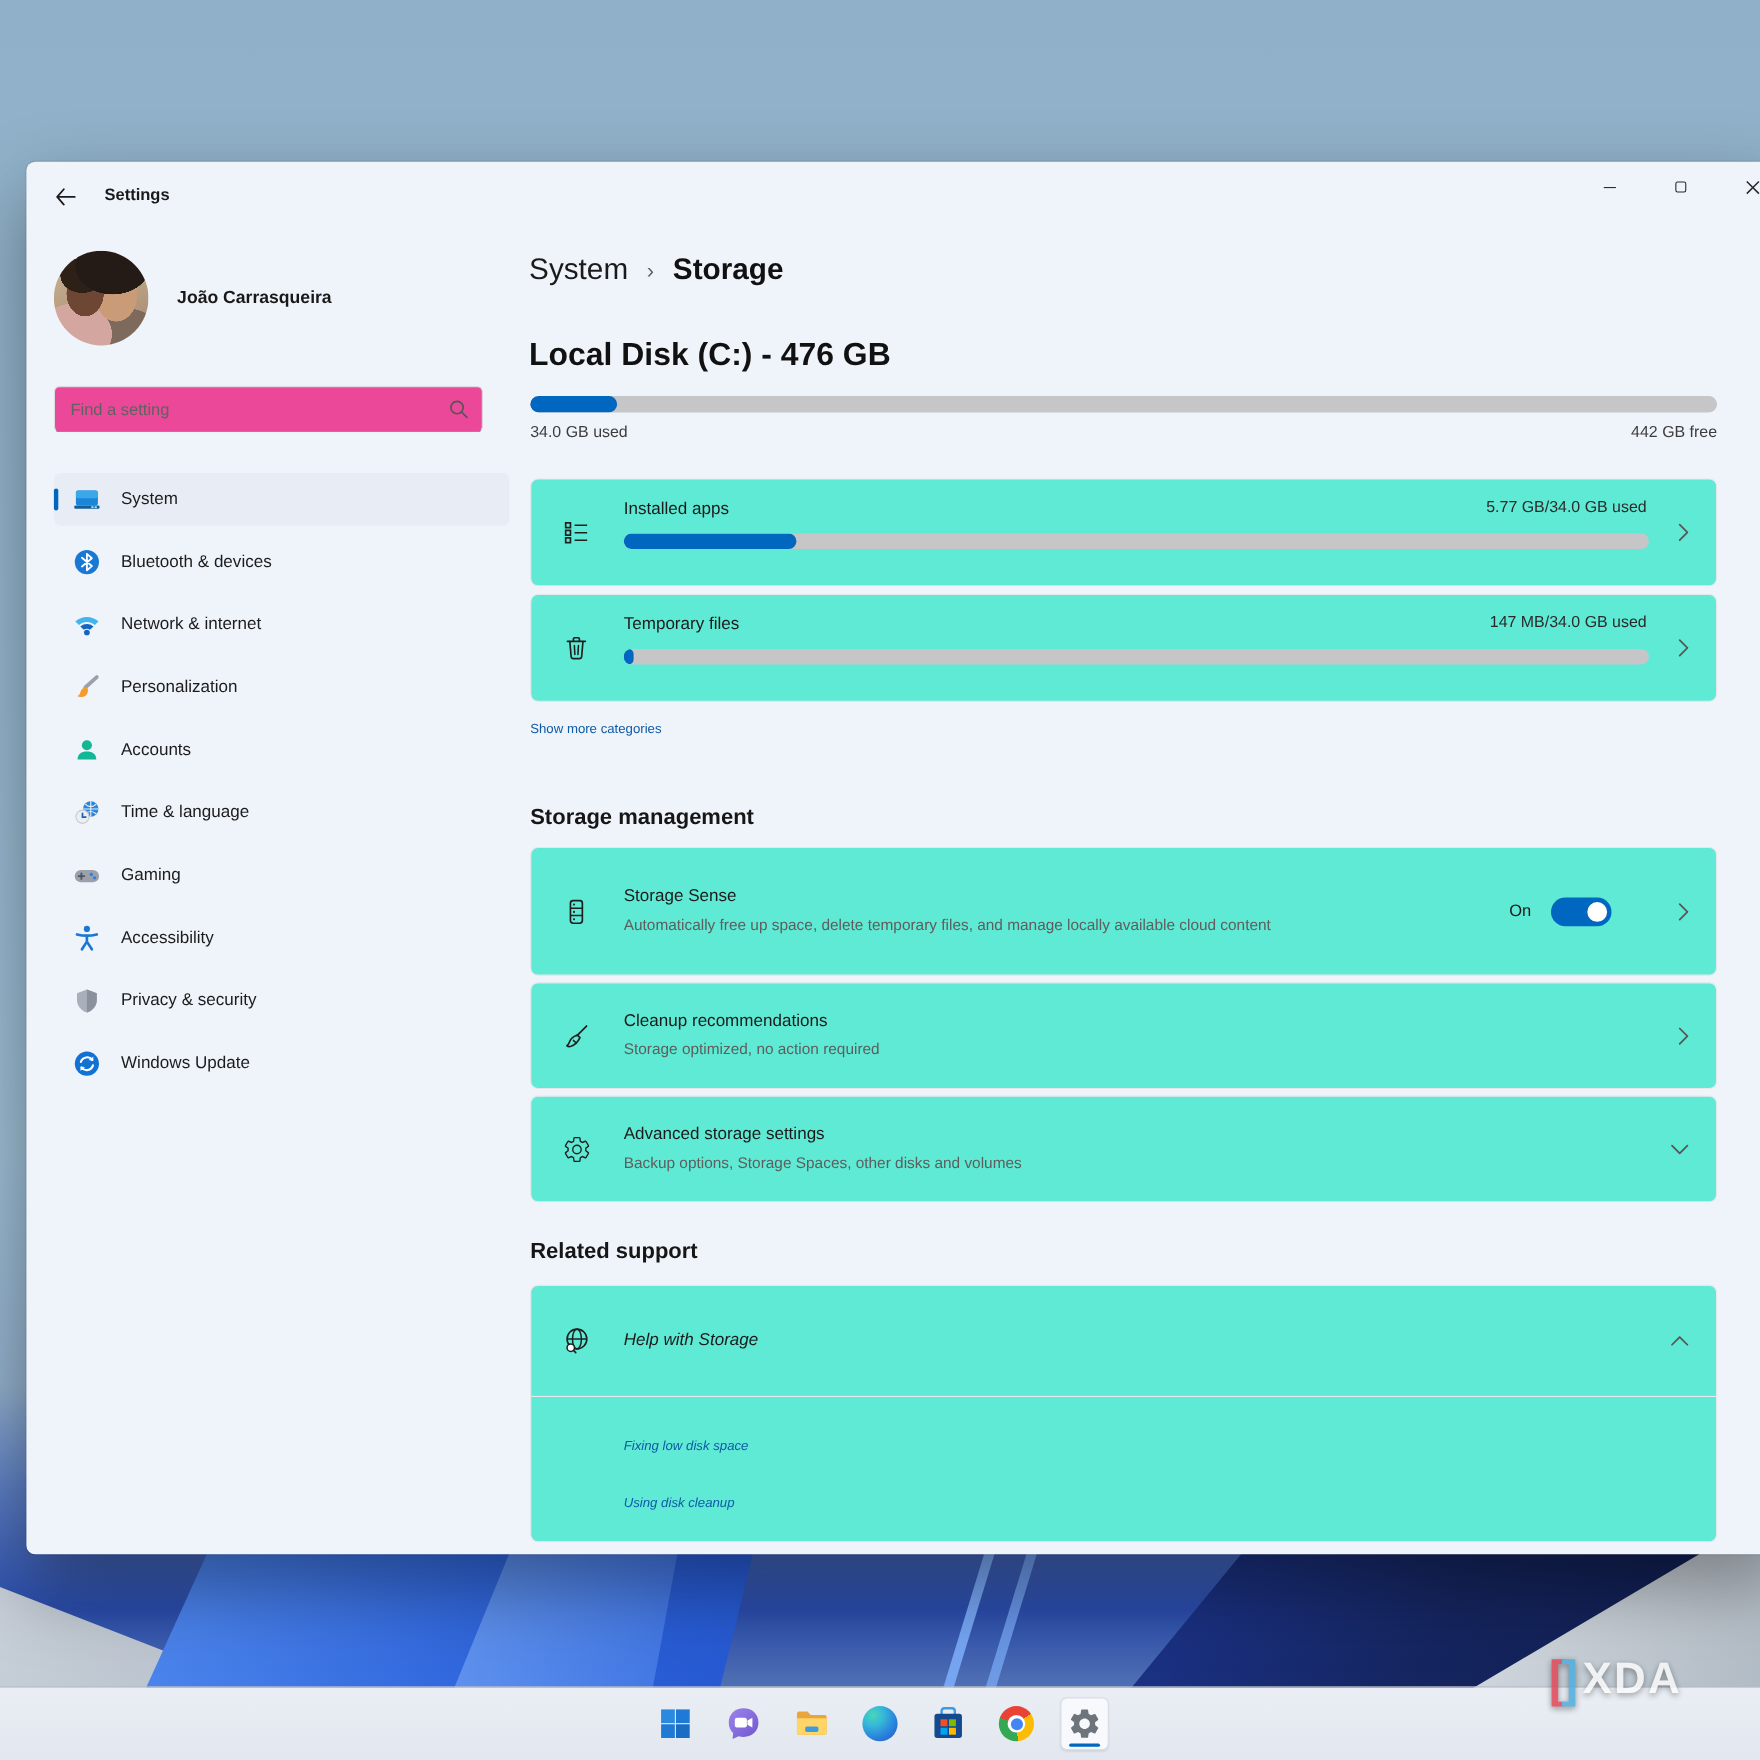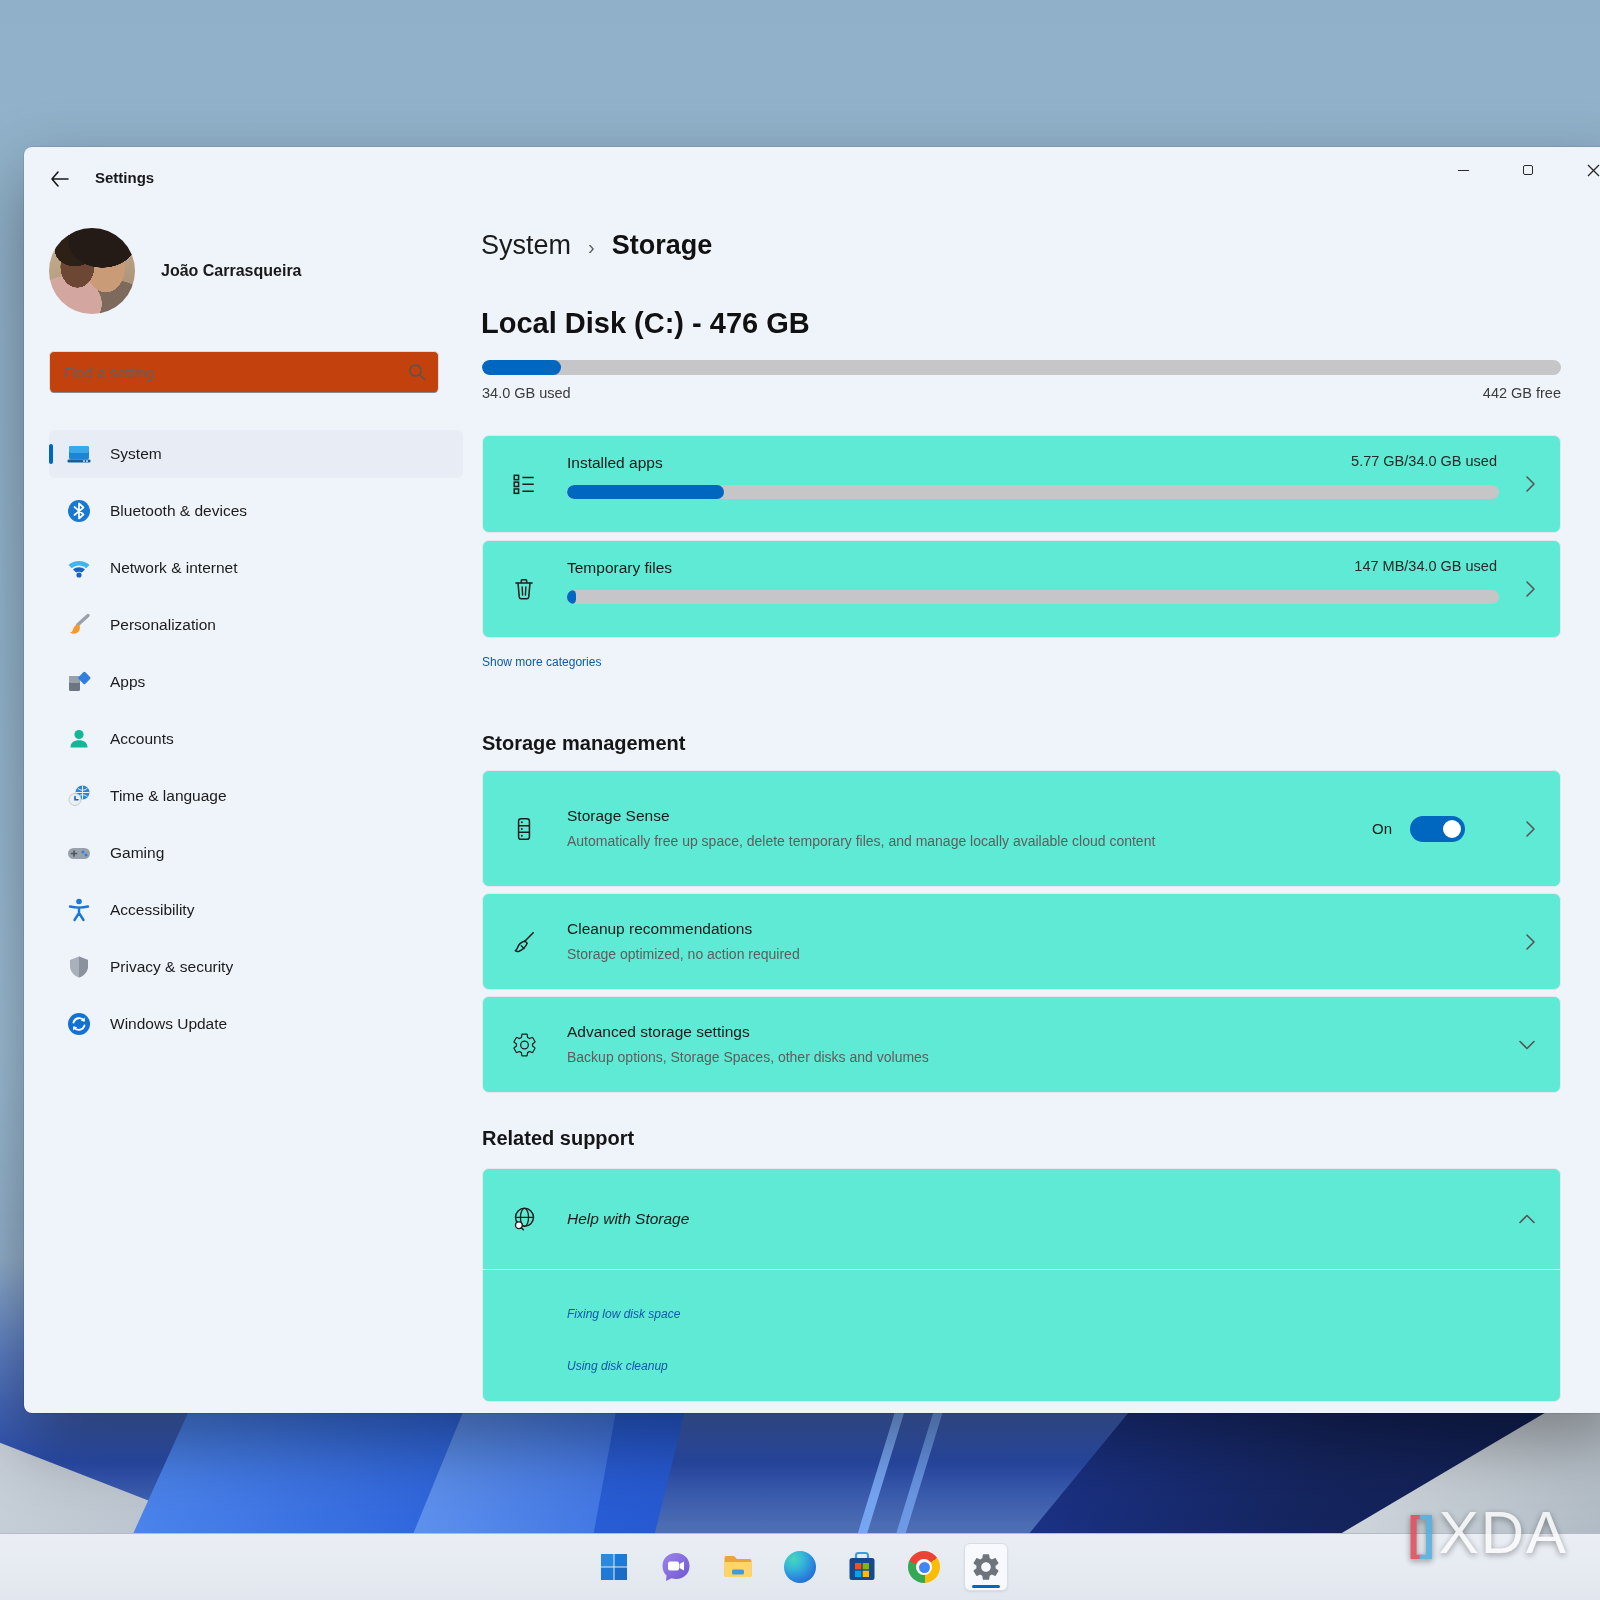--- a/index.html
+++ b/index.html
@@ -47,21 +47,21 @@
     background:
       radial-gradient(ellipse 34px 26px at 62% 16%, #241b16 0 99%, transparent 100%),
       radial-gradient(ellipse 20px 16px at 30% 26%, #2c2017 0 99%, transparent 100%),
       radial-gradient(ellipse 17px 21px at 33% 45%, #6d4734 0 99%, transparent 100%),
       radial-gradient(ellipse 19px 24px at 66% 47%, #c99b77 0 99%, transparent 100%),
       radial-gradient(ellipse 34px 28px at 22% 88%, #d3a6a0 0 99%, transparent 100%),
       radial-gradient(ellipse 40px 30px at 72% 95%, #7e6a5c 0 99%, transparent 100%),
       linear-gradient(160deg,#c9b393 0%,#b49a7e 60%,#9d8671 100%); }
   .profile-name { margin-left:26px; font-size:16px; font-weight:700; color:#191919; }
   .searchbox { position:absolute; left:25px; top:204px; width:390px; height:42px;
-    background:#c2410c; border:1px solid #d9dce1; border-bottom:1px solid #868a92; border-radius:5px; }
+    background:#ec4899; border:1px solid #d9dce1; border-bottom:1px solid #868a92; border-radius:5px; }
   .searchbox input { position:absolute; left:14px; top:0; width:330px; height:100%; border:none; outline:none;
     background:transparent; font-family:"Liberation Sans",sans-serif; font-size:15px; color:#1a1a1a; }
   .searchbox input::placeholder { color:#616161; opacity:1; }
   .search-ic { position:absolute; right:12px; top:11px; }
   .nav { position:absolute; left:25px; top:283px; width:414px; }
   .nav-item { position:relative; display:flex; align-items:center; height:48px; margin-bottom:9px;
     border-radius:6px; padding-left:16px; }
   .nav-item.selected { background:#e8edf5; }
   .nav-item.selected::before { content:""; position:absolute; left:0; top:14px; width:3.5px; height:20px;
     border-radius:3px; background:var(--accent,#0067c0); }
@@ -113,21 +113,21 @@
   .tb-icons { position:absolute; left:50%; top:0; transform:translateX(-50%); height:100%; display:flex; align-items:center; gap:18px; }
   .tb-tile { width:44px; height:48px; display:flex; align-items:center; justify-content:center; border-radius:6px; position:relative; }
   .tb-tile.active { background:#f7f9fc; border:1px solid #d9dee6; box-shadow:0 1px 2px rgba(0,0,0,.08); }
   .tb-tile.active::after { content:""; position:absolute; left:50%; bottom:2px; transform:translateX(-50%);
     width:28px; height:3.5px; border-radius:2px; background:var(--accent,#0067c0); }
   
   .watermark { position:absolute; left:1408px; top:1503px; z-index:5; display:flex; align-items:center;
     opacity:.88; filter:drop-shadow(0 2px 3px rgba(0,0,0,.45)); }
   .wm-brk { font-weight:700; font-size:46px; line-height:1; letter-spacing:-4px; }
   .wm-l { color:#e14b5a; } .wm-r { color:#52aede; }
-  .wm-text { margin-left:8px; font-size:60px; line-height:1; font-weight:400; color:rgba(255,255,255,.92); letter-spacing:2px; }
+  .wm-text { margin-left:8px; font-size:40px; line-height:1; font-weight:700; color:rgba(255,255,255,.92); letter-spacing:2px; }
   svg { display:block; }
 </style>
 </head>
 <body style="--accent:#0067c0; --link:#0f5aa6;">
 
 <div class="bloom">
   <div class="base"></div>
   <div class="petal petal-silver-left"></div>
   <div class="petal petal-blue-main"></div>
   <div class="petal petal-blue-soft"></div>
@@ -208,30 +208,20 @@
         <svg width="26" height="26" viewBox="0 0 26 26">
             <path d="M22 3.5 L11.5 13" stroke="#9aa1ab" stroke-width="3.4" stroke-linecap="round"></path>
             <path d="M11.8 12.5 C9.5 13 7.5 15 7 17.5 C6.6 19.6 5.3 20.4 4 20.7 C6.5 22.3 10.5 22 12.5 19.8 C14.2 18 14.3 15 13.5 13.2 Z" fill="#f59b2d"></path>
           </svg>
       </span>
       <span class="nav-label">Personalization</span>
     </div>
     <div class="nav-item">
       <span class="nav-ic">
         <svg width="26" height="26" viewBox="0 0 26 26">
-            <rect x="3" y="7" width="11" height="15" rx="1.5" fill="#6d7580"></rect>
-            <rect x="3" y="7" width="11" height="7" rx="1.5" fill="#9aa1ab"></rect>
-            <rect x="13.6" y="4.2" width="9.5" height="9.5" rx="1.5" fill="#2f7fe0" transform="rotate(45 18.3 9)"></rect>
-          </svg>
-      </span>
-      <span class="nav-label">Apps</span>
-    </div>
-    <div class="nav-item">
-      <span class="nav-ic">
-        <svg width="26" height="26" viewBox="0 0 26 26">
             <circle cx="13" cy="8.5" r="4.6" fill="#12b795"></circle>
             <path d="M4.5 21.5 C4.5 16.5 8 14.2 13 14.2 C18 14.2 21.5 16.5 21.5 21.5 Z" fill="#12b795"></path>
           </svg>
       </span>
       <span class="nav-label">Accounts</span>
     </div>
     <div class="nav-item">
       <span class="nav-ic">
         <svg width="26" height="26" viewBox="0 0 26 26">
             <circle cx="16.5" cy="9.5" r="7" fill="#2f86d6"></circle>

